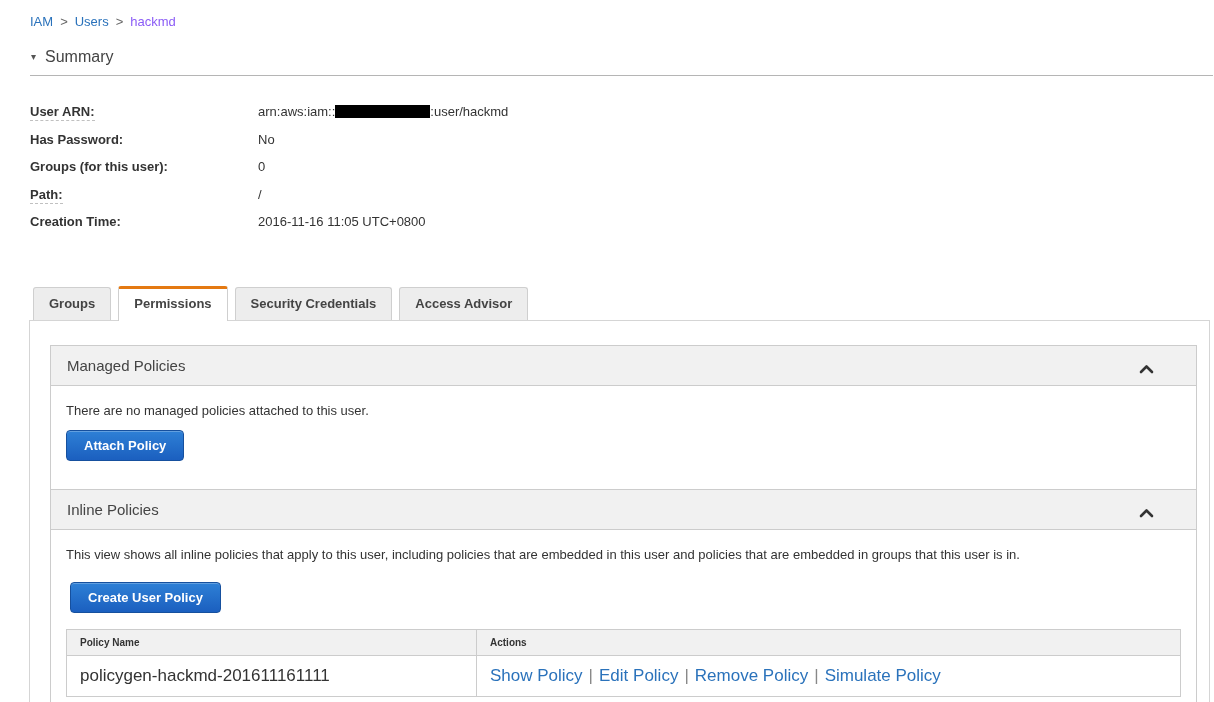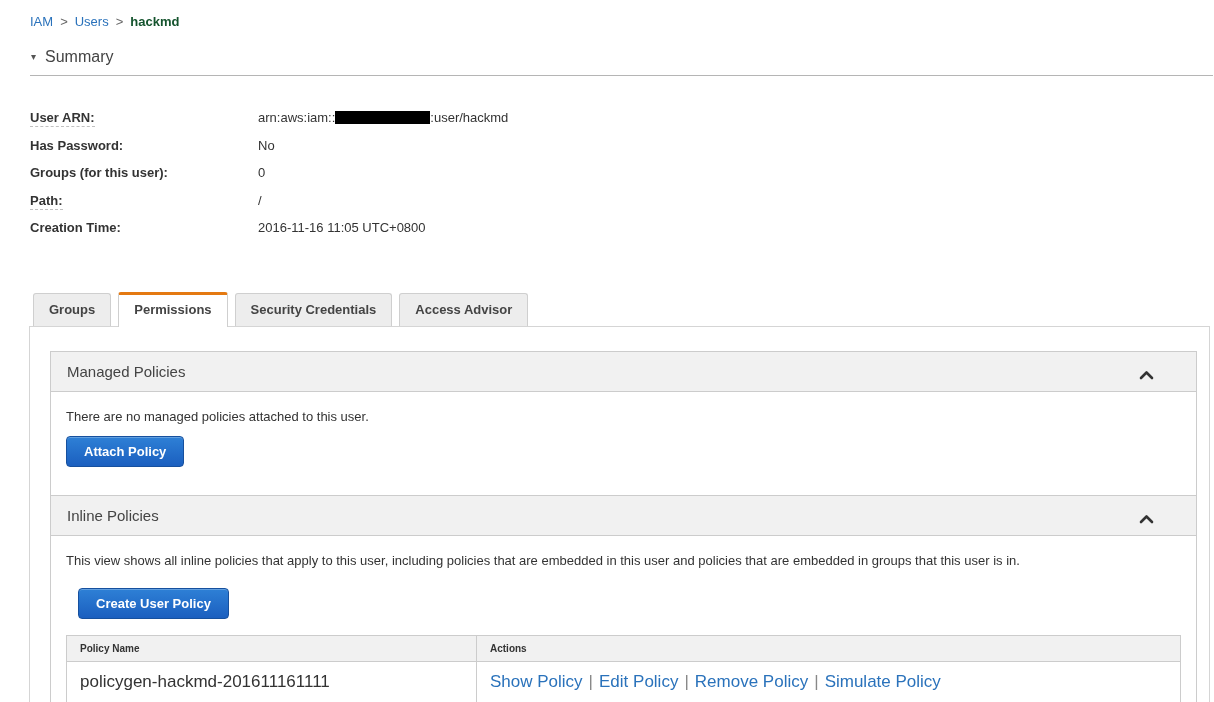--- a/index.html
+++ b/index.html
@@ -7,28 +7,28 @@
   body {
     width:1214px; height:702px; overflow:hidden;
     font-family:"Liberation Sans","DejaVu Sans",sans-serif;
     font-size:13px; color:#333;
   }
 
   
   .breadcrumb { padding:14px 0 0 30px; font-size:13px; }
   .breadcrumb a { color:#2a72bb; text-decoration:none; cursor:pointer; }
   .breadcrumb .sep { color:#666; margin:0 7px; }
-  .breadcrumb .current { font-weight:bold; color:#14532d; }
+  .breadcrumb .current { font-weight:normal; color:#8b5cf6; }
 
   
   .summary-header { margin:19px 0 0 31px; font-size:16px; color:#444; }
   .summary-header .tri { font-size:10px; color:#555; margin-right:9px; vertical-align:2px; cursor:pointer; }
   .summary-rule { border:none; border-top:1px solid #b5b5b5; margin:9px 1px 0 30px; }
 
-  .fields { margin:28px 0 0 30px; }
+  .fields { margin:22px 0 0 30px; }
   .field-row { display:flex; line-height:27.5px; }
   .field-label { width:228px; font-weight:bold; color:#333; }
   .field-label .tip { border-bottom:1px dashed #c0c0c0; padding-bottom:1px; }
   .field-value { color:#333; }
   .redacted { display:inline-block; width:95px; height:13px; background:#000; vertical-align:-2px; }
 
   
   .tabs { display:flex; align-items:flex-end; margin:50px 0 0 33px; position:relative; z-index:2; }
   .tab {
     background:#ededed; border:1px solid #cfcfcf; border-bottom:none;
@@ -61,21 +61,21 @@
 
   .btn {
     display:inline-block;
     background:linear-gradient(to bottom,#2e80d6,#1b5fbf);
     border:1px solid #16509e; border-radius:4px;
     color:#fff; font-weight:bold; font-size:13px;
     padding:7px 17px; cursor:pointer;
     box-shadow:inset 0 1px 0 rgba(255,255,255,.25);
   }
   .managed-body .btn { margin-top:12px; }
-  .inline-body .btn { margin:20px 12px 16px; }
+  .inline-body .btn { margin:20px 4px 16px; }
 
   
   .policy-table { width:100%; border-collapse:collapse; }
   .policy-table th {
     background:#f1f1f1; border:1px solid #ccc; text-align:left;
     padding:7px 13px; font-size:10px; color:#333; font-weight:bold;
   }
   .policy-table td { border:1px solid #ccc; padding:10px 13px; font-size:17px; background:#fff; }
   .col-name { width:410px; }
   .action-link { color:#2a72bb; text-decoration:none; cursor:pointer; }

